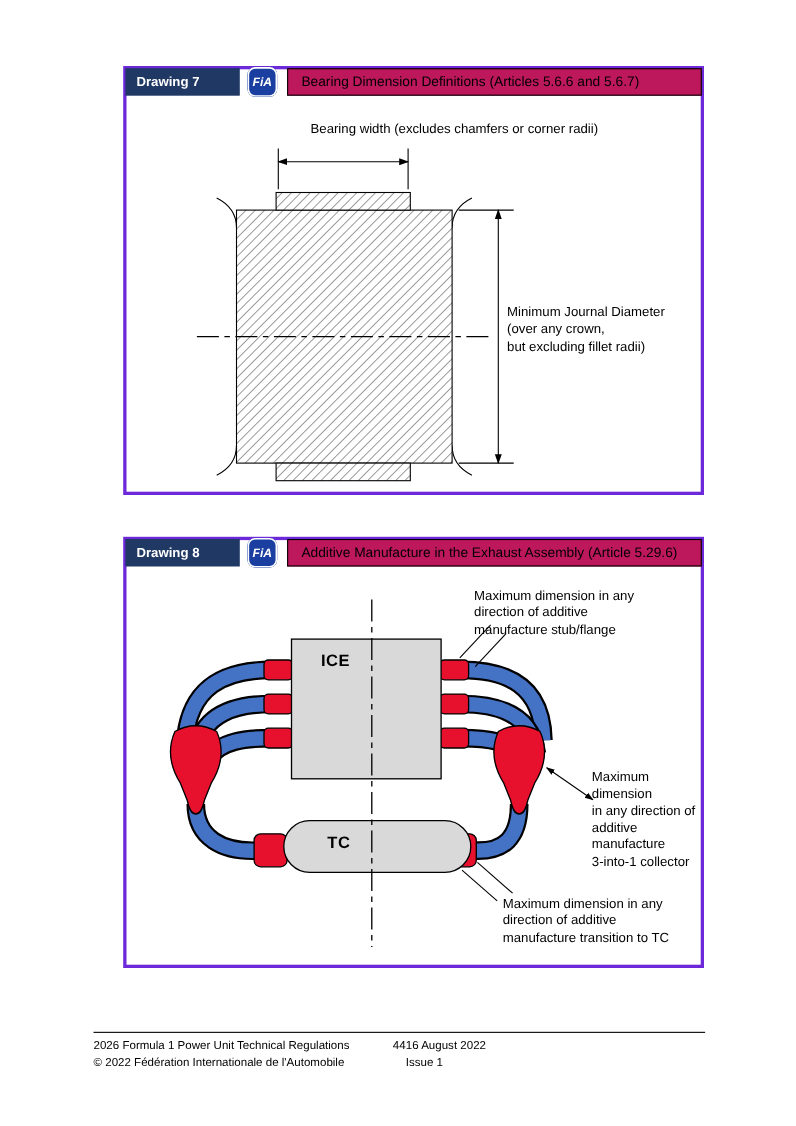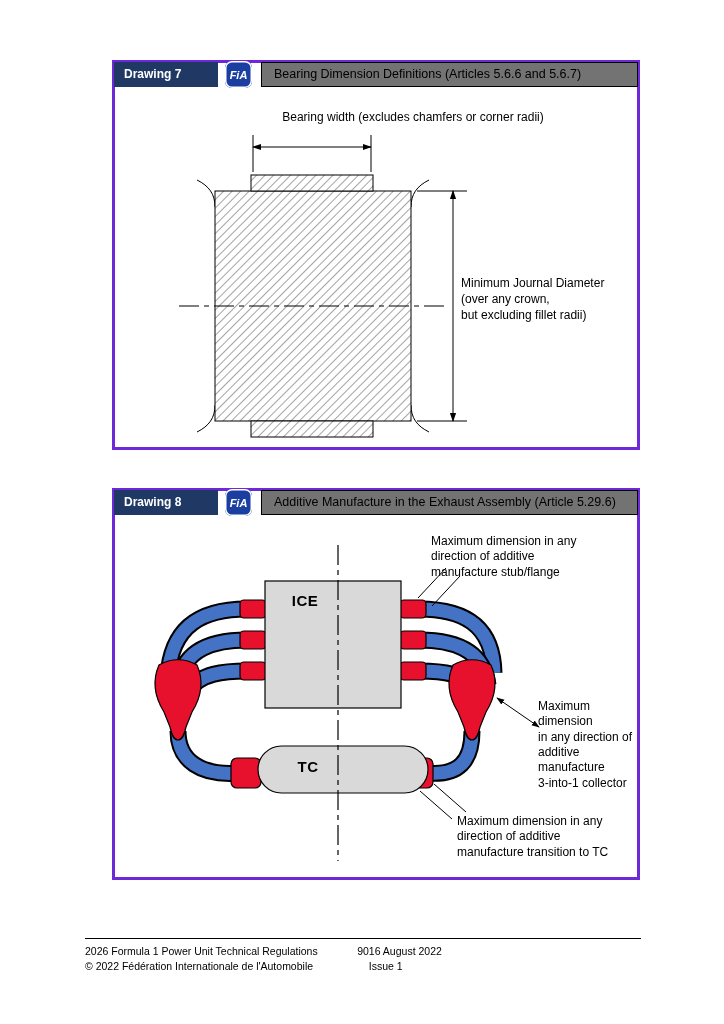--- a/index.html
+++ b/index.html
@@ -12,21 +12,21 @@
   #drawing8-panel { left:112px; top:488px; width:528px; height:392px; }
 
   .dw-header { position:relative; height:24px; }
   .dw-label {
     position:absolute; left:-1px; top:-1px; width:104px; height:25px;
     background:var(--header_navy,#1F3864); color:#fff; font-weight:bold;
     font-size:12px; line-height:25px; padding-left:10px;
   }
   .dw-title {
     position:absolute; left:146px; right:-1px; top:-1px; height:25px;
-    border:1px solid #000; background:#737373; font-size:12.5px; line-height:23px; padding-left:12px;
+    border:1px solid #000; background:#be185d; font-size:12.5px; line-height:23px; padding-left:12px;
   }
   .fia-logo {
     position:absolute; left:110px; top:-2px; width:27px; height:27px; z-index:2;
     background:var(--fia_blue,#1B3FA0); border-radius:7px;
     box-shadow: inset 0 0 0 1.5px #fff, inset 0 0 0 3.5px var(--fia_blue,#1B3FA0);
     display:flex; align-items:center; justify-content:center;
     color:#fff; font-style:italic; font-weight:bold; font-size:11px;
   }
 
   .dw-canvas { position:relative; }
@@ -178,20 +178,20 @@
 direction of additive
 manufacture transition to TC</div>
     </div>
   </section>
 
   <footer class="footer">
     <div class="f-left">
       <div>2026 Formula 1 Power Unit Technical Regulations</div>
       <div>© 2022 Fédération Internationale de l'Automobile</div>
     </div>
-    <div class="f-center">90</div>
+    <div class="f-center">44</div>
     <div class="f-right">
       <div>16 August 2022</div>
       <div>Issue 1</div>
     </div>
   </footer>
 
 </div>
 
 </body></html>

